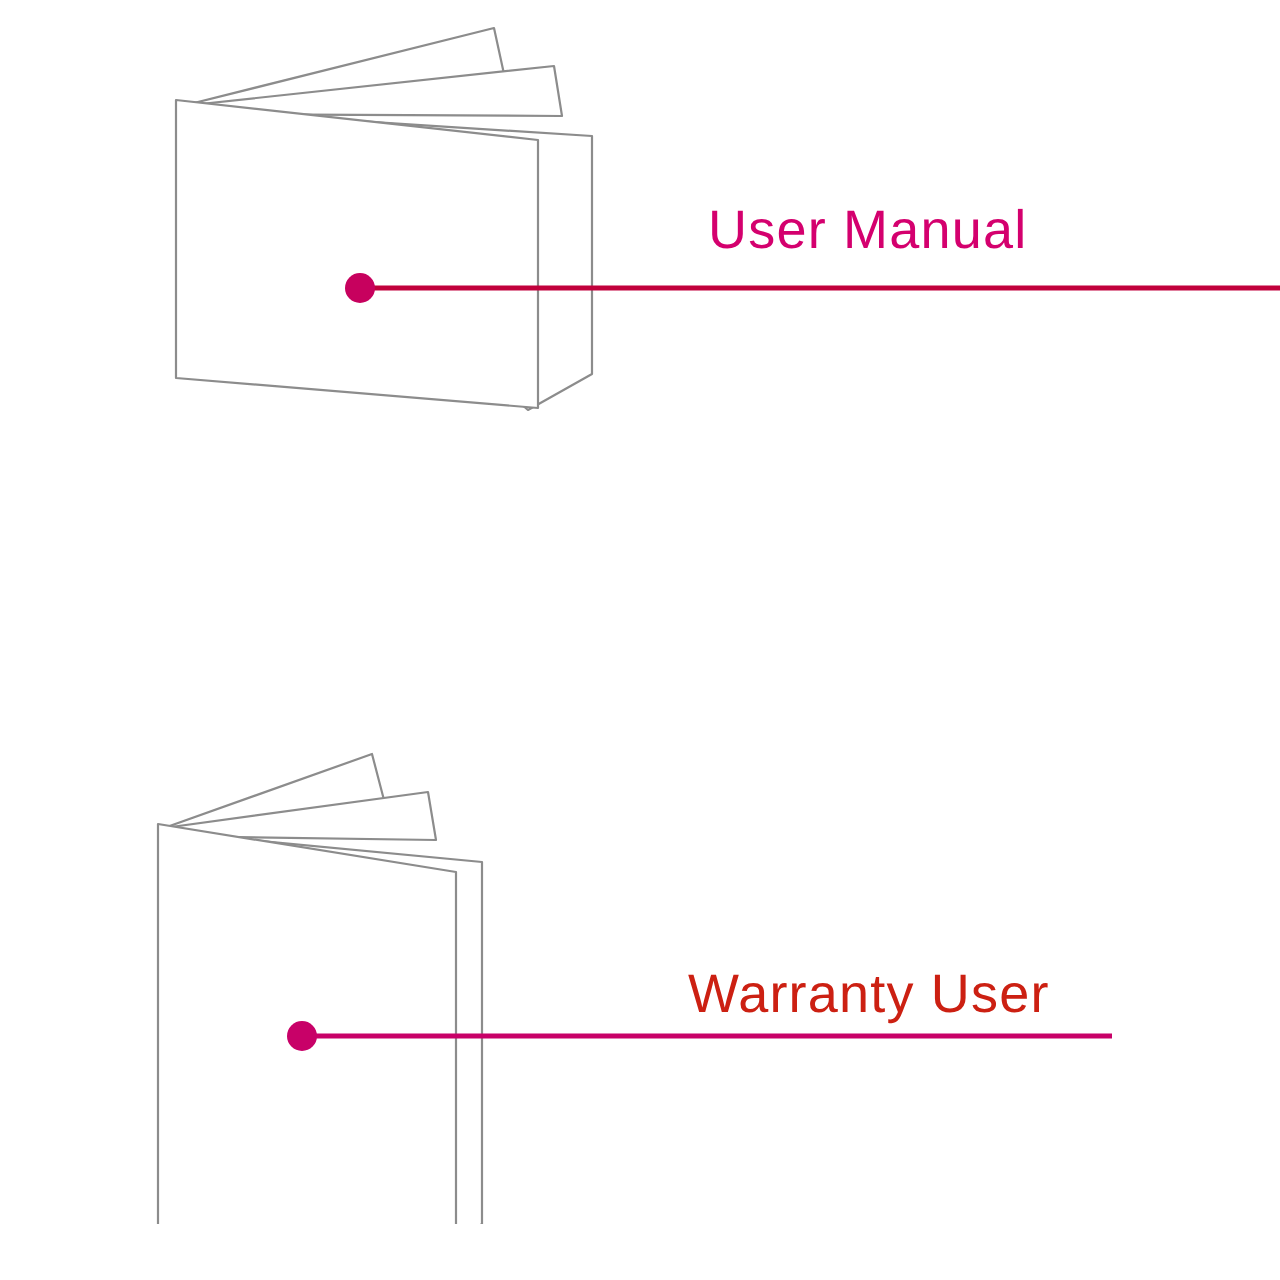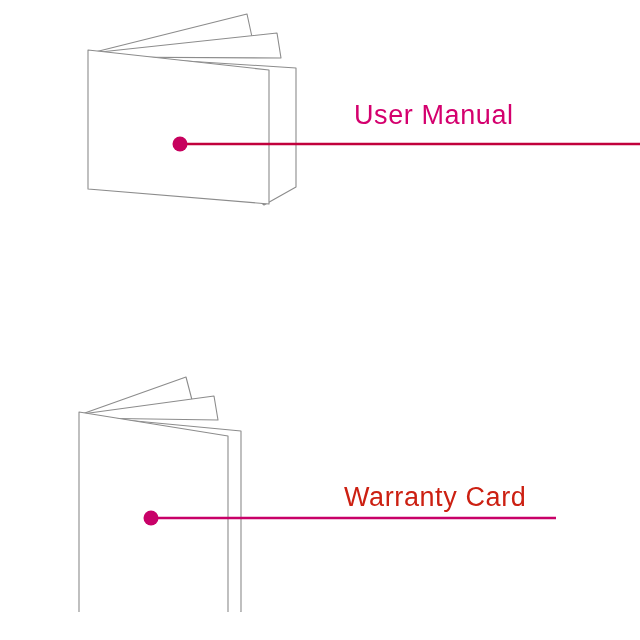--- a/index.html
+++ b/index.html
@@ -69,15 +69,15 @@
       <path d="M79,412 L228,436 L228,638 L79,627 Z"></path>
     </g>
 
     <line x1="151" y1="518" x2="556" y2="518" class="callout-line" stroke="#c80168"></line>
     <circle cx="151" cy="518" r="7.5" fill="#c80168"></circle>
 
   </svg>
 
   <div class="label label-manual" style="color: rgb(212, 0, 110);">User Manual</div>
 
-  <div class="label label-warranty" style="color: rgb(204, 32, 18);">Warranty Card</div>
+  <div class="label label-warranty" style="color: rgb(204, 32, 18);">Warranty User</div>
 
 </div>
 
 </body></html>

